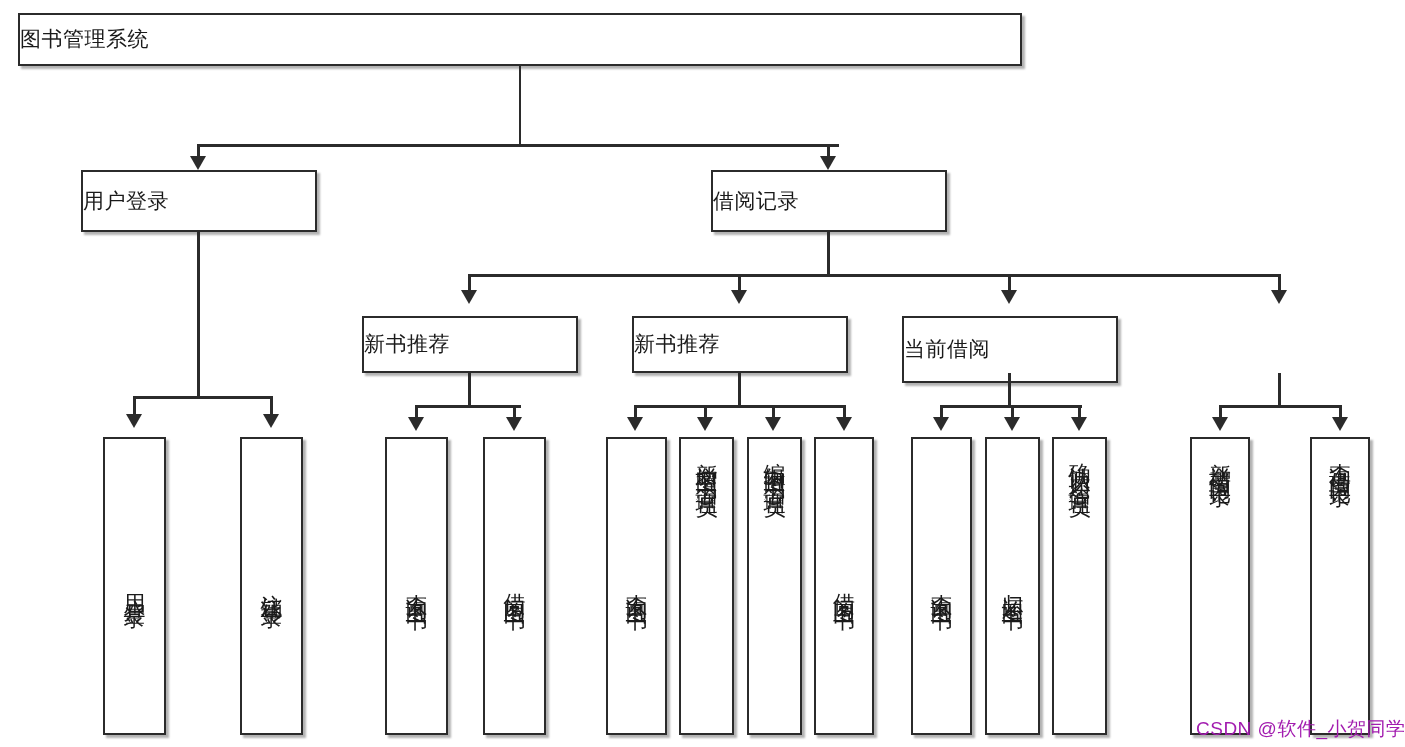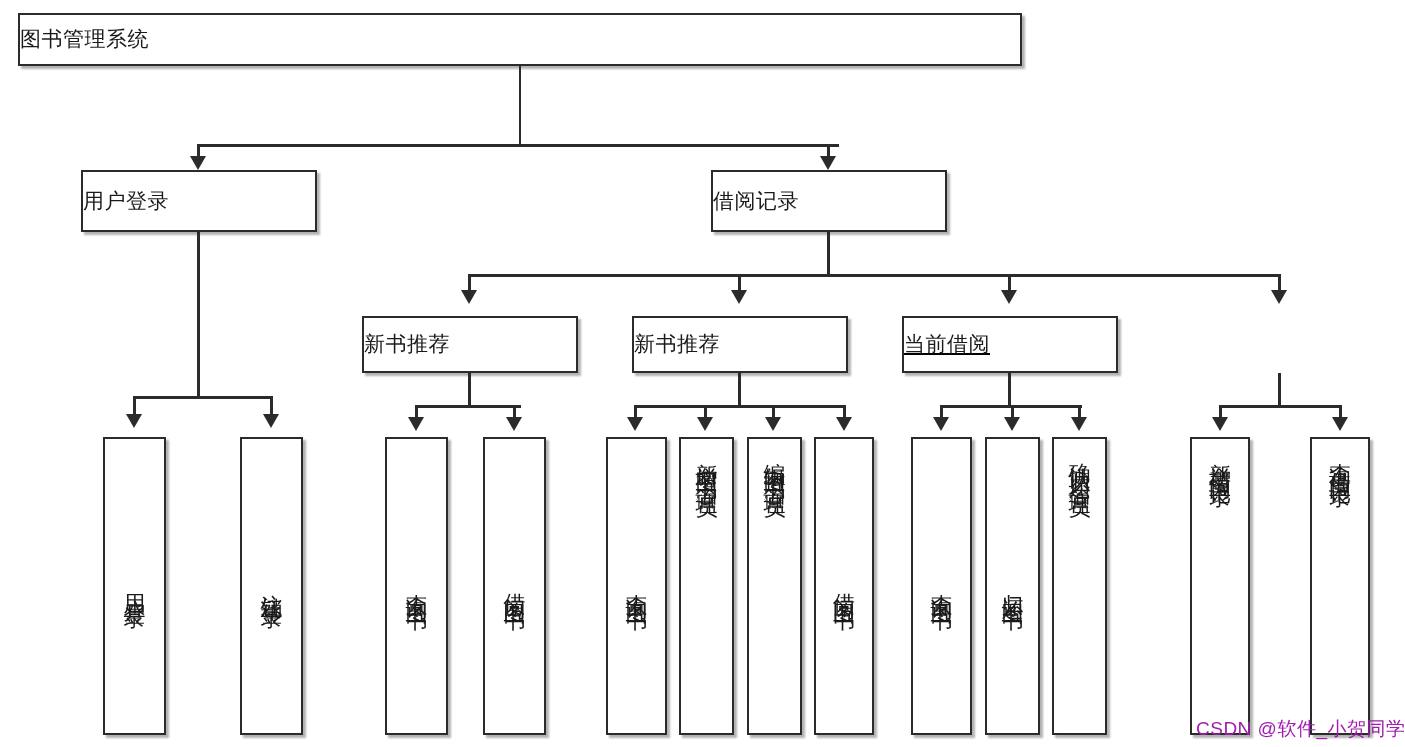--- a/index.html
+++ b/index.html
@@ -122,21 +122,21 @@
   <div class="arrow" style="left:1001px; top:290px;"></div>
   <div class="vline" style="left:1278px; top:274px; height:22px;"></div>
   <div class="arrow" style="left:1271px; top:290px;"></div>
 
   <div class="node" id="node-l3-0" style="left: 362px; top: 316px; width: 216px; height: 57px;">
     <span class="label">新书推荐</span>
   </div>
   <div class="node" id="node-l3-1" style="left: 632px; top: 316px; width: 216px; height: 57px;">
     <span class="label">新书推荐</span>
   </div>
-  <div class="node" id="node-l3-2" style="left: 902px; top: 316px; width: 216px; height: 57px; text-decoration: underline;">
+  <div class="node" id="node-l3-2" style="left: 902px; top: 316px; width: 216px; height: 67px;">
     <span class="label">当前借阅</span>
   </div>
 
   <div class="vline" style="left:468px; top:373px; height:34px;"></div>
   <div class="hline" style="left:415px; top:405px; width:106px;"></div>
   <div class="vline" style="left:415px; top:405px; height:16px;"></div>
   <div class="arrow" style="left:408px; top:417px;"></div>
   <div class="vline" style="left:513px; top:405px; height:16px;"></div>
   <div class="arrow" style="left:506px; top:417px;"></div>
 

